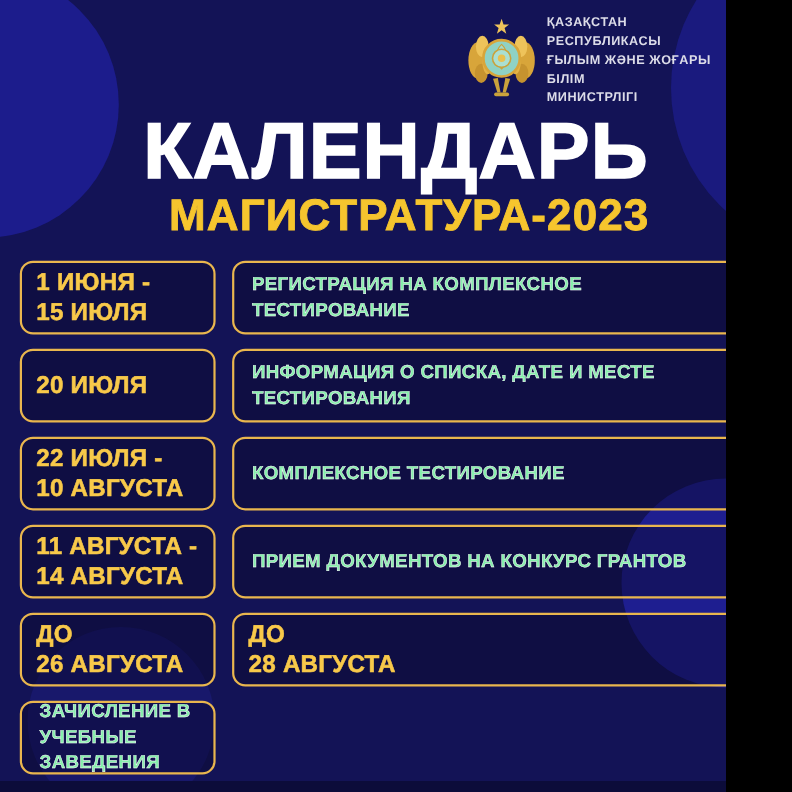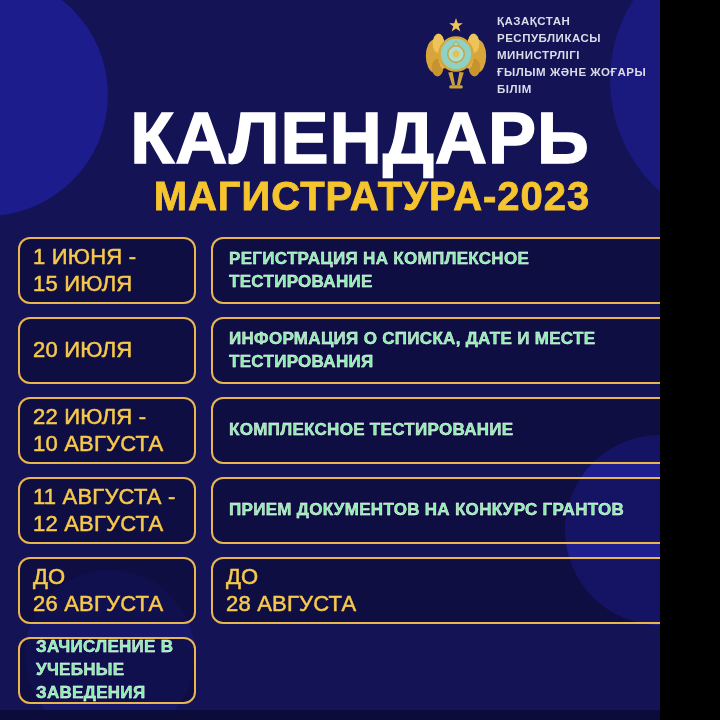--- a/index.html
+++ b/index.html
@@ -36,21 +36,21 @@
     column-gap:15px;row-gap:13px;
   }
   .box{
     height:67px;box-sizing:border-box;
     border:2px solid #e9b64e;border-radius:12px;
     background:rgba(10,8,40,0.42);
     display:flex;align-items:center;
   }
   .date-box{
     padding-left:13px;padding-right:4px;
-    color:#f8c94a;font-size:22px;font-weight:normal;line-height:1.2;
+    color:#f8c94a;font-size:22px;font-weight:bold;line-height:1.2;
     white-space:pre-line;letter-spacing:0.2px;
     -webkit-text-stroke:0.5px #f8c94a;
   }
   .event-box{
     padding-left:16px;padding-right:16px;
     color:#86efac;font-size:17px;font-weight:bold;line-height:1.35;
     white-space:pre-line;letter-spacing:0.3px;
     -webkit-text-stroke:0.4px #ffffff;
   }
 </style>
@@ -83,22 +83,22 @@
         <path d="M32 25 C 38.5 31 38.5 43 32 48 C 25.5 43 25.5 31 32 25 Z" fill="#a3dccd" stroke="#caa23c" stroke-width="1"></path>
         <circle cx="32" cy="38" r="8.5" fill="#aadfd2" stroke="#caa23c" stroke-width="1.5"></circle>
         <circle cx="32" cy="38" r="3.5" fill="#e8c050"></circle>
         <path d="M24 57 L28 70 L31 70 L28.5 56.5 Z" fill="#caa23c"></path>
         <path d="M40 57 L36 70 L33 70 L35.5 56.5 Z" fill="#caa23c"></path>
         <rect x="25" y="70" width="14" height="3.5" rx="1.7" fill="#caa23c"></rect>
       </svg>
     </span>
     <div class="ministry">
       <div>ҚАЗАҚСТАН РЕСПУБЛИКАСЫ</div>
+      <div>ҒЫЛЫМ ЖӘНЕ ЖОҒАРЫ БІЛІМ</div>
       <div>МИНИСТРЛІГІ</div>
-      <div>ҒЫЛЫМ ЖӘНЕ ЖОҒАРЫ БІЛІМ</div>
     </div>
   </div>
 
   <div class="title-main">КАЛЕНДАРЬ</div>
   <div class="title-sub">МАГИСТРАТУРА-2023</div>
 
   <div class="rows">
 
     <div class="box date-box">1 ИЮНЯ -
 15 ИЮЛЯ</div>
@@ -107,21 +107,21 @@
 
     <div class="box date-box">20 ИЮЛЯ</div>
     <div class="box event-box">ИНФОРМАЦИЯ О СПИСКА, ДАТЕ И МЕСТЕ
 ТЕСТИРОВАНИЯ</div>
 
     <div class="box date-box">22 ИЮЛЯ -
 10 АВГУСТА</div>
     <div class="box event-box">КОМПЛЕКСНОЕ ТЕСТИРОВАНИЕ</div>
 
     <div class="box date-box">11 АВГУСТА -
-12 АВГУСТА</div>
+14 АВГУСТА</div>
     <div class="box event-box">ПРИЕМ ДОКУМЕНТОВ НА КОНКУРС ГРАНТОВ</div>
 
     <div class="box date-box">ДО
 26 АВГУСТА</div>
 
     <div class="box date-box">ДО
 28 АВГУСТА</div>
     <div class="box event-box">ЗАЧИСЛЕНИЕ В УЧЕБНЫЕ ЗАВЕДЕНИЯ</div>
 
   </div>

